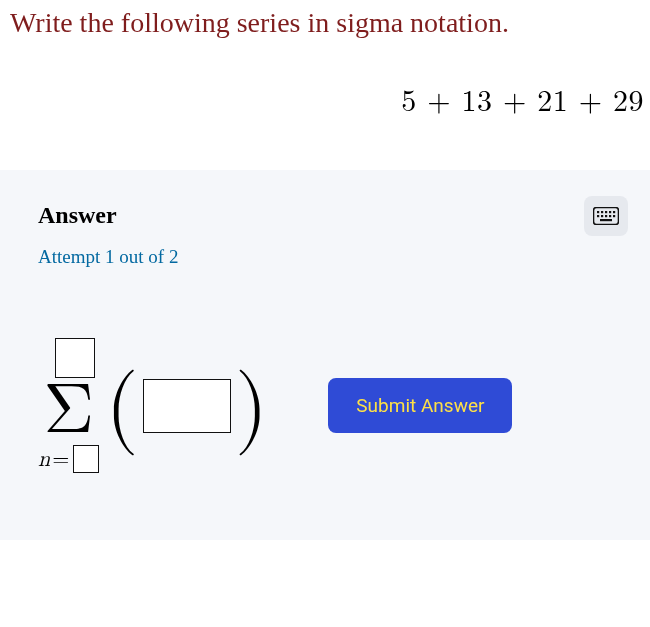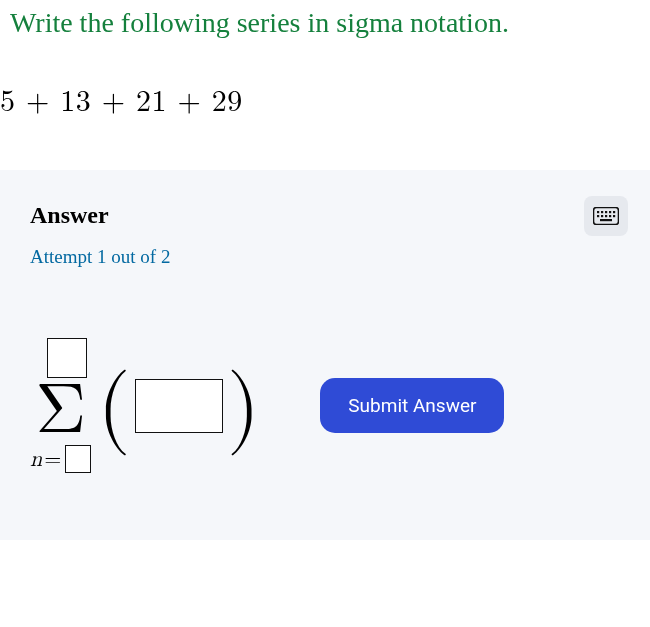--- a/index.html
+++ b/index.html
@@ -8,32 +8,32 @@
     width: 650px; height: 627px;
     font-family: Georgia, 'Times New Roman', serif;
     background: #fff;
     color: #000;
   }
   .page { width: 650px; }
   .prompt {
     font-size: 28px;
     line-height: 1.35;
     padding: 4px 10px 0 10px;
-    color: #15803d;
+    color: #7f1d1d;
   }
   .series {
     font-family: 'Latin Modern Math', 'Cambria Math', 'STIX Two Math', Georgia, serif;
     font-size: 30px;
-    text-align: left;
-    padding: 42px 14px 50px 0;
+    text-align: right;
+    padding: 42px 6px 50px 0;
     letter-spacing: 0.5px;
   }
   .answer-panel {
     background: #f5f7fa;
-    padding: 26px 22px 0 30px;
+    padding: 26px 22px 0 38px;
     height: 370px;
     position: relative;
   }
   .answer-head-row {
     display: flex;
     justify-content: space-between;
     align-items: center;
   }
   .answer-label {
     font-weight: 700;
@@ -105,25 +105,25 @@
     margin: 0 4px;
     font-size: 22px;
     text-align: center;
   }
   .paren-group {
     display: flex; align-items: center;
     margin-left: 6px;
   }
   .submit-btn {
     background: #2f4bd6;
-    color: #ffffff;
+    color: #fde047;
     font-family: -apple-system, BlinkMacSystemFont, 'Segoe UI', Roboto, Arial, sans-serif;
     font-size: 19px;
     padding: 16px 28px;
-    border-radius: 15px;
+    border-radius: 8px;
     border: none;
     margin-left: 60px;
     cursor: pointer;
   }
   input.blank {
     padding: 0;
     outline: none;
     font-family: inherit;
   }
 </style>

